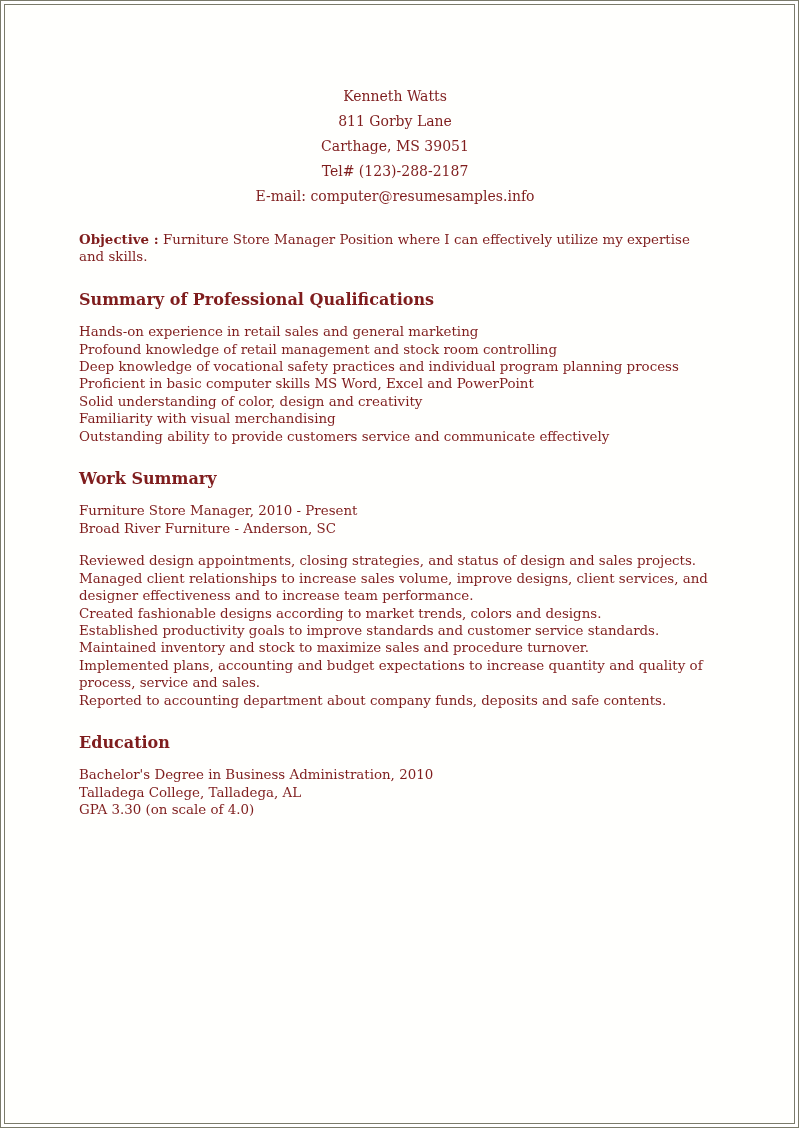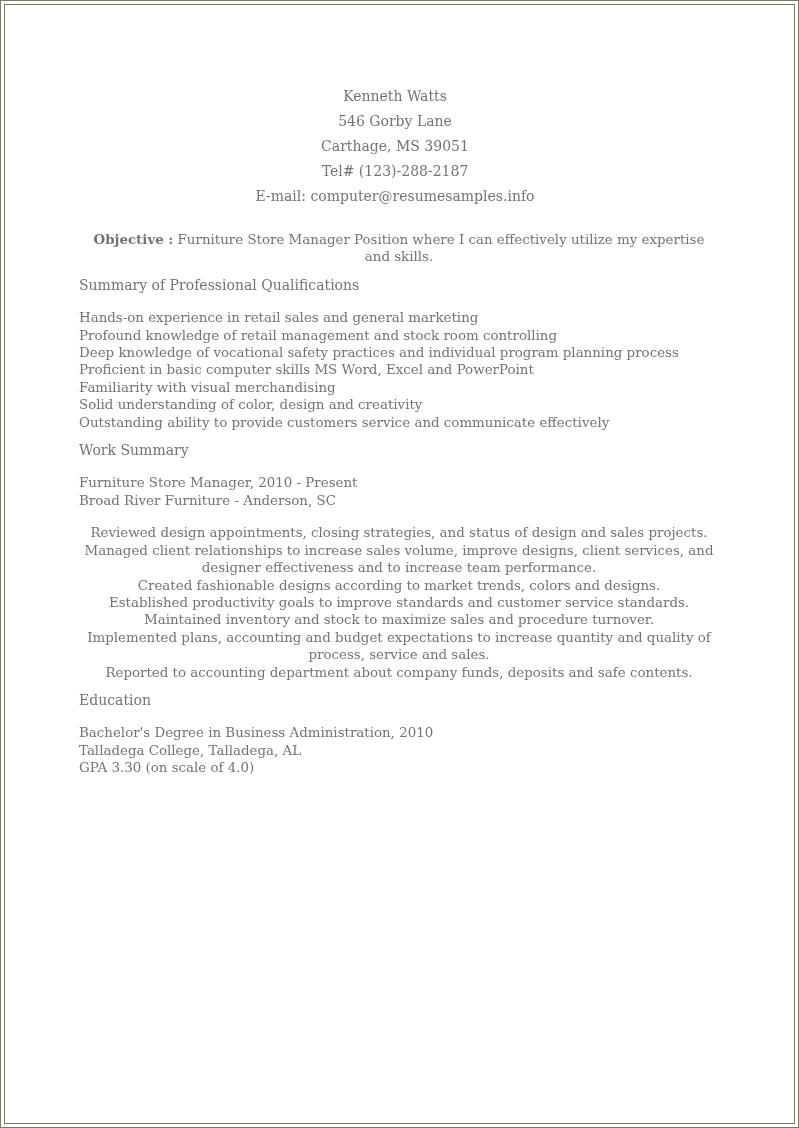--- a/index.html
+++ b/index.html
@@ -10,62 +10,62 @@
     border: 1px solid #7a7a6a;
   }
   .frame-inner {
     position: absolute; left: 3px; top: 3px; right: 3px; bottom: 3px;
     border: 1px solid #7a7a6a;
     background: #fffffd;
   }
   .doc {
     position: absolute; left: 79px; top: 84px; width: 640px;
     font-family: "DejaVu Serif", "Liberation Serif", serif;
-    font-size: 13.4px; color: #737373;
+    font-size: 13.4px; color: #7f1d1d;
     line-height: 17.4px;
   }
   .header { text-align: center; margin-left: -8px; }
   .header div { line-height: 25px; font-size: 14px; }
   .objective { margin-top: 22px; }
   .label-bold { font-weight: bold; }
-  .section-title { font-weight: normal; margin-top: 11px; margin-bottom: 15px; font-size: 14px; }
+  .section-title { font-weight: bold; margin-top: 25px; margin-bottom: 15px; font-size: 16px; }
   .line { white-space: nowrap; }
-  .wrap { white-space: normal; text-align: center; }
+  .wrap { white-space: normal; }
   .gap { height: 15px; }
   ul.plain { list-style: none; margin: 0; padding: 0; }
 </style>
 </head>
 <body>
 
 <div class="frame">
   <div class="frame-inner"></div>
 </div>
 
 <div class="doc">
   <div class="header">
     <div>Kenneth Watts</div>
-    <div>546 Gorby Lane</div>
+    <div>811 Gorby Lane</div>
     <div>Carthage, MS 39051</div>
     <div>Tel#  (123)-288-2187</div>
     <div>E-mail: computer@resumesamples.info</div>
   </div>
 
   <div class="objective wrap">
     <span class="label-bold">Objective :</span>
     <span>Furniture Store Manager Position where I can effectively utilize my expertise and skills.</span>
   </div>
 
   <div class="section-title">Summary of Professional Qualifications</div>
   <ul class="plain">
     <li class="line">Hands-on experience in retail sales and general marketing</li>
     <li class="line">Profound knowledge of retail management and stock room controlling</li>
     <li class="line">Deep knowledge of vocational safety practices and individual program planning process</li>
     <li class="line">Proficient in basic computer skills MS Word, Excel and PowerPoint</li>
+    <li class="line">Solid understanding of color, design and creativity</li>
     <li class="line">Familiarity with visual merchandising</li>
-    <li class="line">Solid understanding of color, design and creativity</li>
     <li class="line">Outstanding ability to provide customers service and communicate effectively</li>
   </ul>
 
   <div class="section-title">Work Summary</div>
   <div class="line">Furniture Store Manager, 2010 - Present</div>
   <div class="line">Broad River Furniture - Anderson, SC</div>
   <div class="gap"></div>
   <ul class="plain">
     <li class="wrap">Reviewed design appointments, closing strategies, and status of design and sales projects.</li>
     <li class="wrap">Managed client relationships to increase sales volume, improve designs, client services, and designer effectiveness and to increase team performance.</li>

